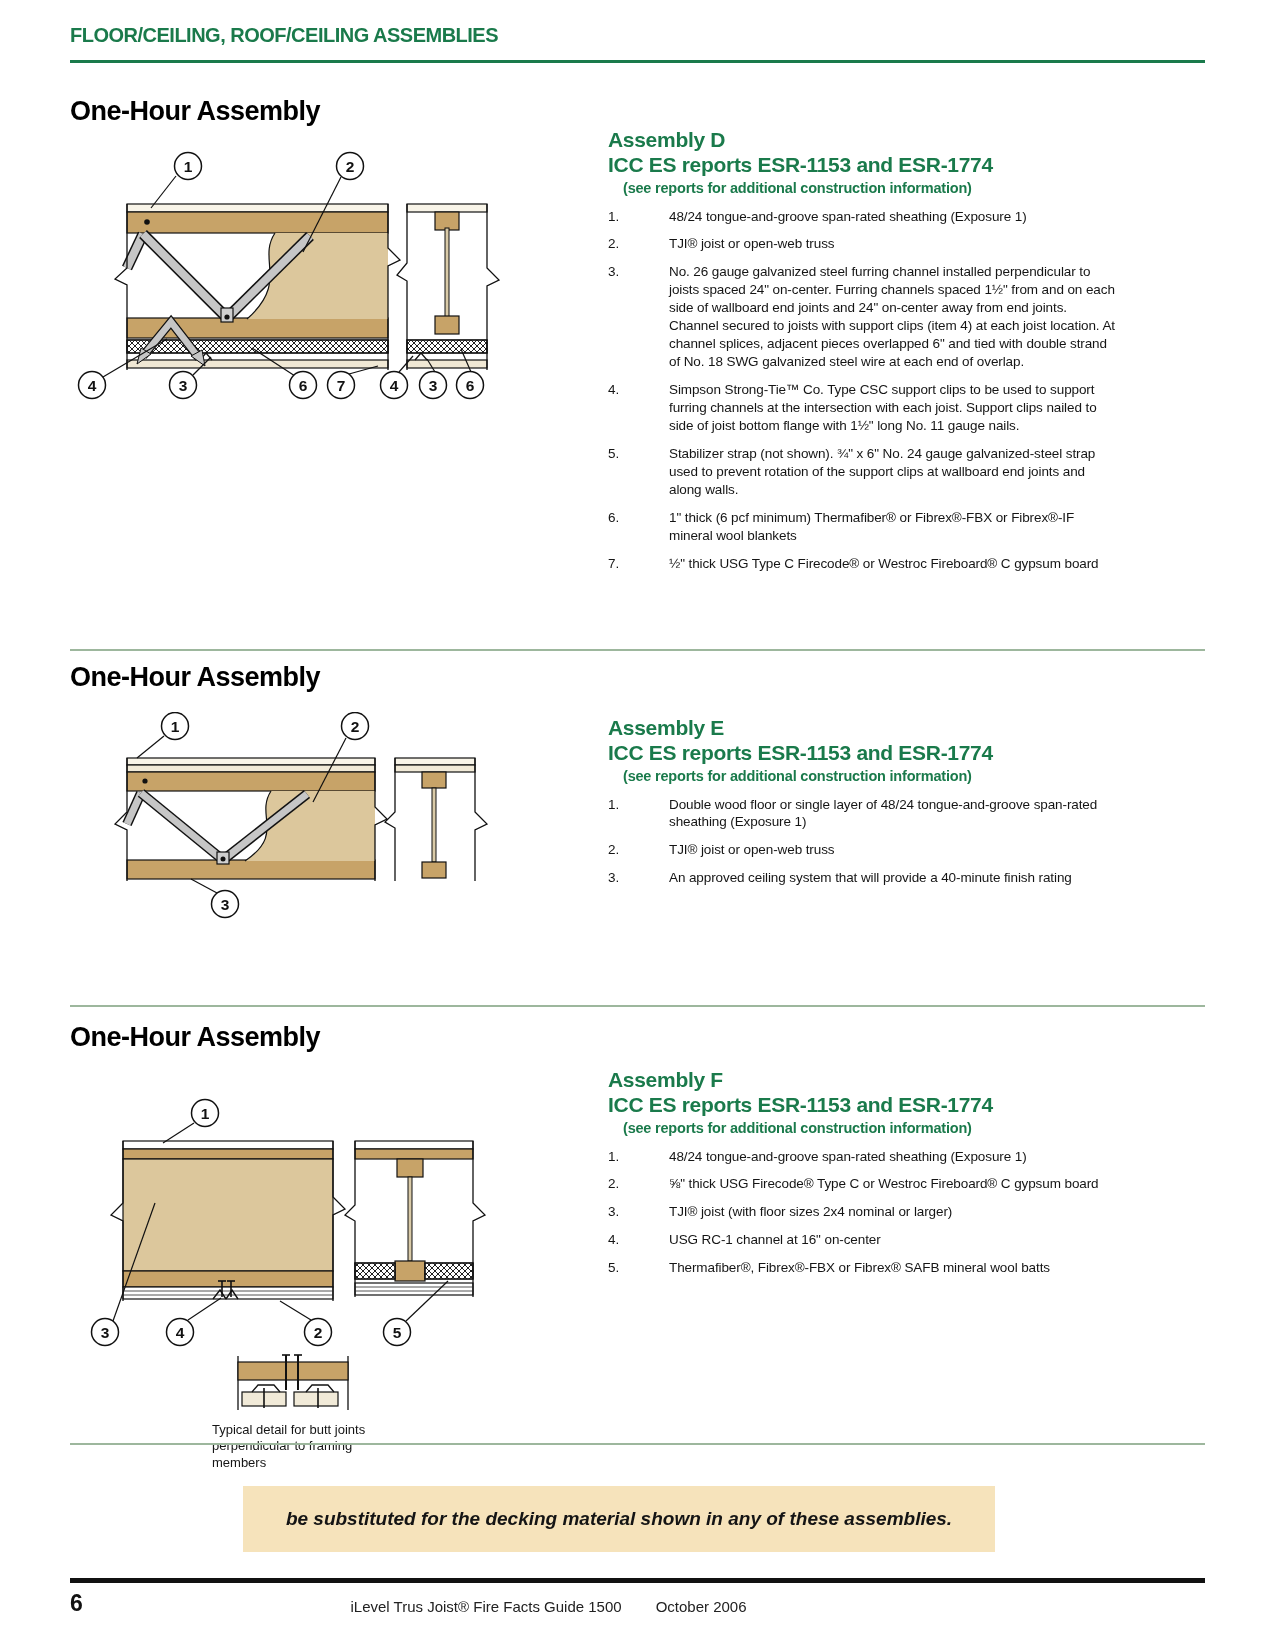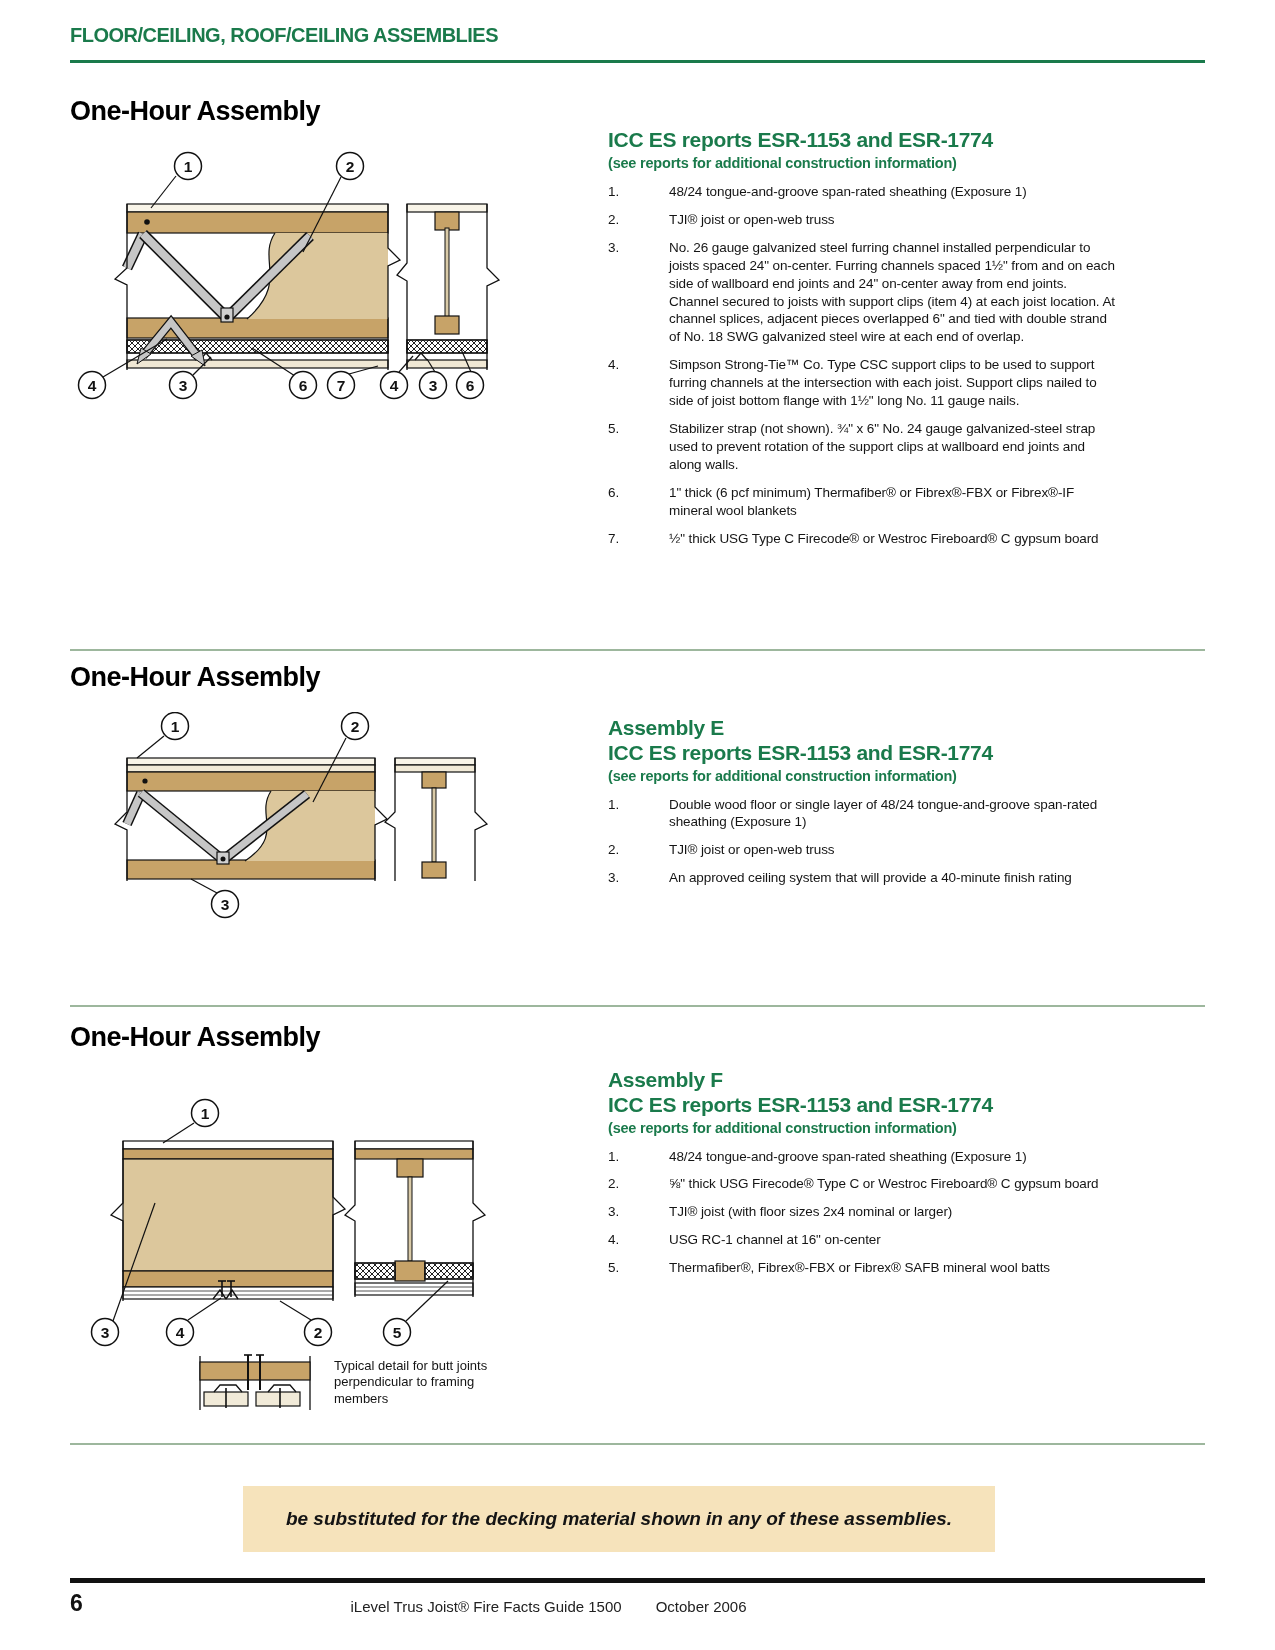--- a/index.html
+++ b/index.html
@@ -12,26 +12,26 @@
     left:70px;top:24px;font-size:20px;font-weight:bold;color:#1a7a4b;
     letter-spacing:-0.5px;white-space:nowrap;
   }
   .header-rule{left:70px;top:60px;width:1135px;height:3px;background:#1a7a4b;}
   .sec-heading{
     font-size:27px;font-weight:bold;color:#000000;letter-spacing:-0.5px;white-space:nowrap;
   }
   .divider{left:70px;width:1135px;height:2px;background:#9db79d;}
   .col-right{left:608px;width:590px;}
   .asm-title{font-size:21px;font-weight:bold;color:#1a7a4b;line-height:1.18;letter-spacing:-0.3px;}
-  .asm-note{font-size:14.5px;font-weight:bold;color:#1a7a4b;letter-spacing:-0.2px;margin:2px 0 12px 0;}
+  .asm-note{font-size:14.5px;font-weight:bold;color:#1a7a4b;letter-spacing:-0.2px;margin:2px 0 12px 15px;}
   .items{max-width:510px;}
   .item{display:flex;margin-bottom:10px;font-size:13.5px;line-height:1.33;letter-spacing:-0.1px;color:#151515;}
   .item .n{width:24px;flex:none;}
   .item .t{flex:1;margin-left:37px;}
-  .butt-row{left:190px;top:1352px;display:flex;align-items:flex-start;}
+  .butt-row{left:198px;top:1352px;display:flex;align-items:center;flex-direction:column;}
   .butt-caption{width:175px;margin-left:14px;font-size:13px;line-height:1.25;color:#151515;margin-top:6px;}
   .note-box{
     left:243px;top:1486px;width:752px;box-sizing:border-box;background:#f6e3bb;
     padding:21px 28px 20px 28px;text-align:center;
   }
   .note-line{font-size:19px;font-weight:bold;font-style:italic;color:#141414;line-height:1.3;display:block;}
   .footer-rule{left:70px;top:1578px;width:1135px;height:5px;background:#111;}
   .page-num{left:70px;top:1590px;font-size:23px;font-weight:bold;color:#111;}
   .footer-line{left:0;top:1598px;width:1097px;text-align:center;font-size:15px;color:#222;}
   .footer-line .gap{display:inline-block;width:34px;}
@@ -123,20 +123,21 @@
     <line x1="360" y1="224" x2="352" y2="211" stroke="#111" stroke-width="1.2"></line>
     <circle cx="358" cy="237" r="13.5" fill="#fff" stroke="#111" stroke-width="1.5"></circle>
     <text class="co" x="358" y="242.5">3</text>
     <line x1="396" y1="224" x2="386" y2="201" stroke="#111" stroke-width="1.2"></line>
     <circle cx="395" cy="237" r="13.5" fill="#fff" stroke="#111" stroke-width="1.5"></circle>
     <text class="co" x="395" y="242.5">6</text>
   </g>
 </svg>
 
 <div class="abs col-right" style="top:128px;">
+  <div class="asm-title">Assembly D</div>
   <div class="asm-title">ICC ES reports ESR-1153 and ESR-1774</div>
   <div class="asm-note">(see reports for additional construction information)</div>
   <div class="items">
     <div class="item">
         <span class="n">1.</span>
         <span class="t">48/24 tongue-and-groove span-rated sheathing (Exposure 1)</span>
       </div>
     <div class="item">
         <span class="n">2.</span>
         <span class="t">TJI® joist or open-web truss</span>

